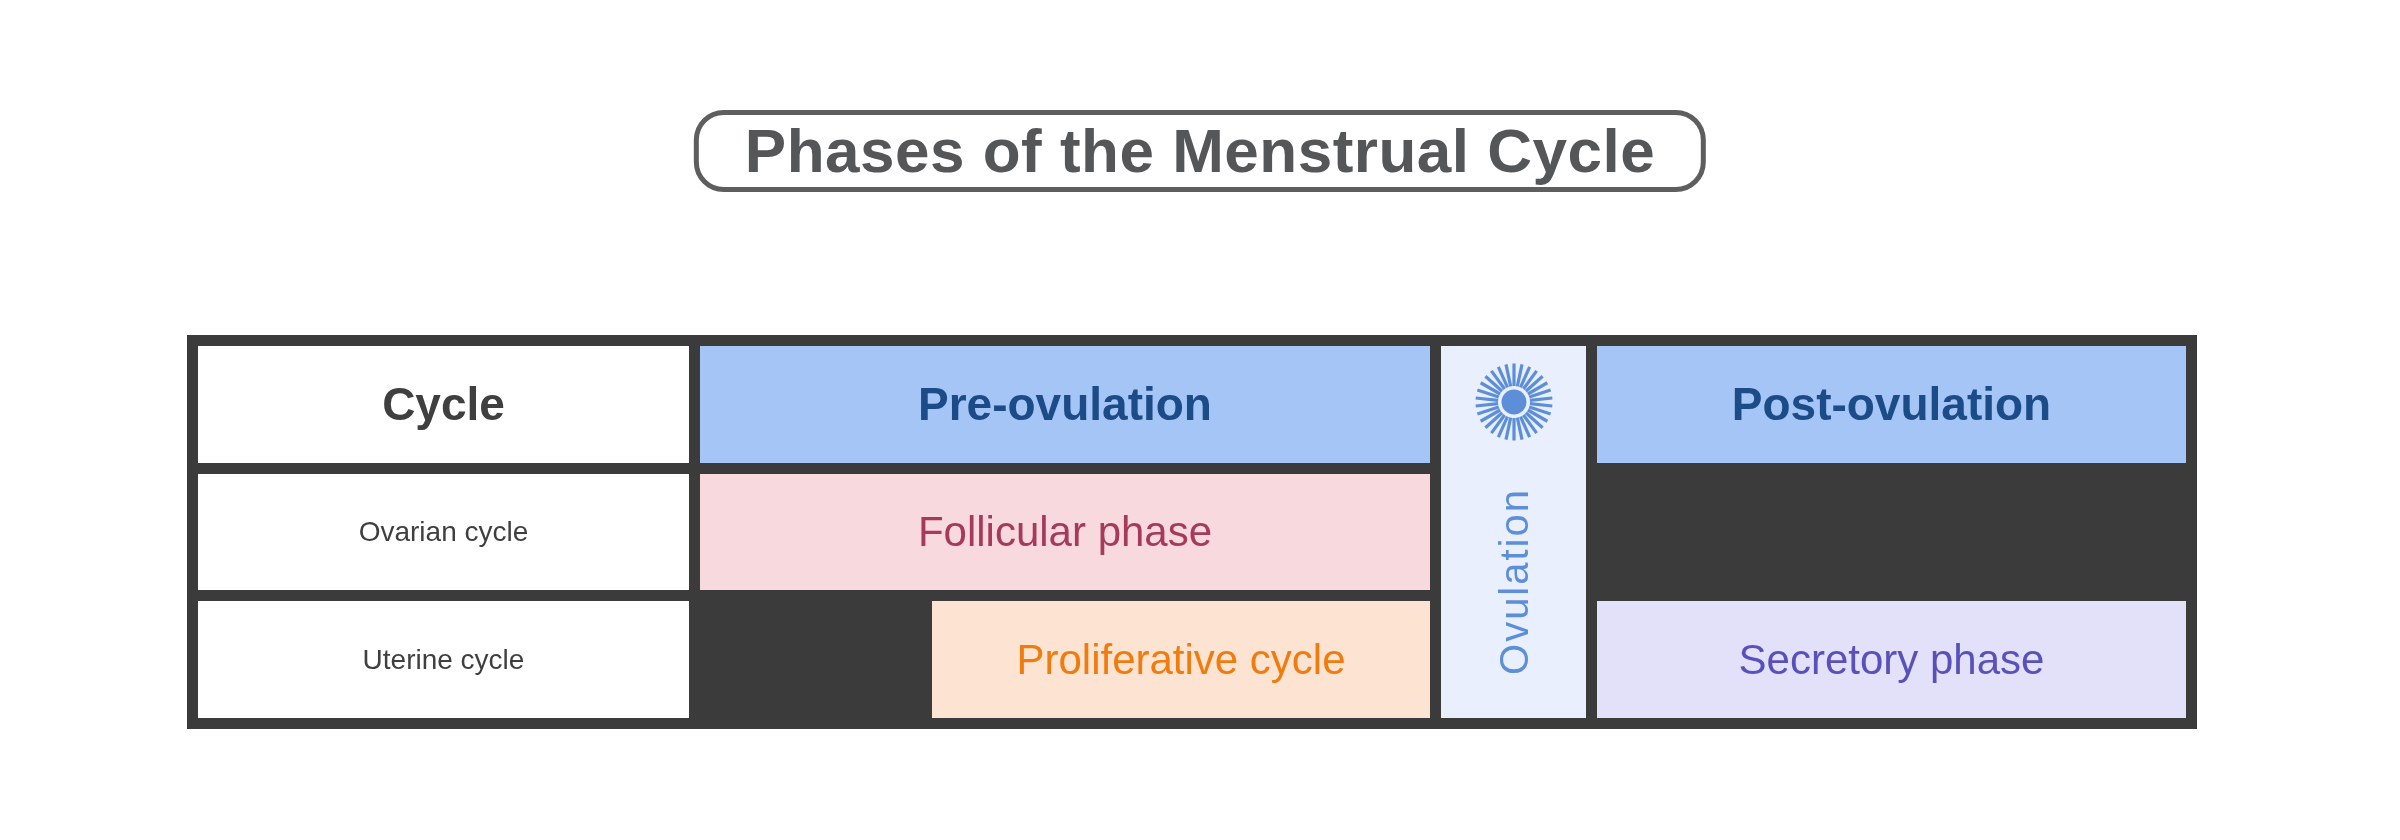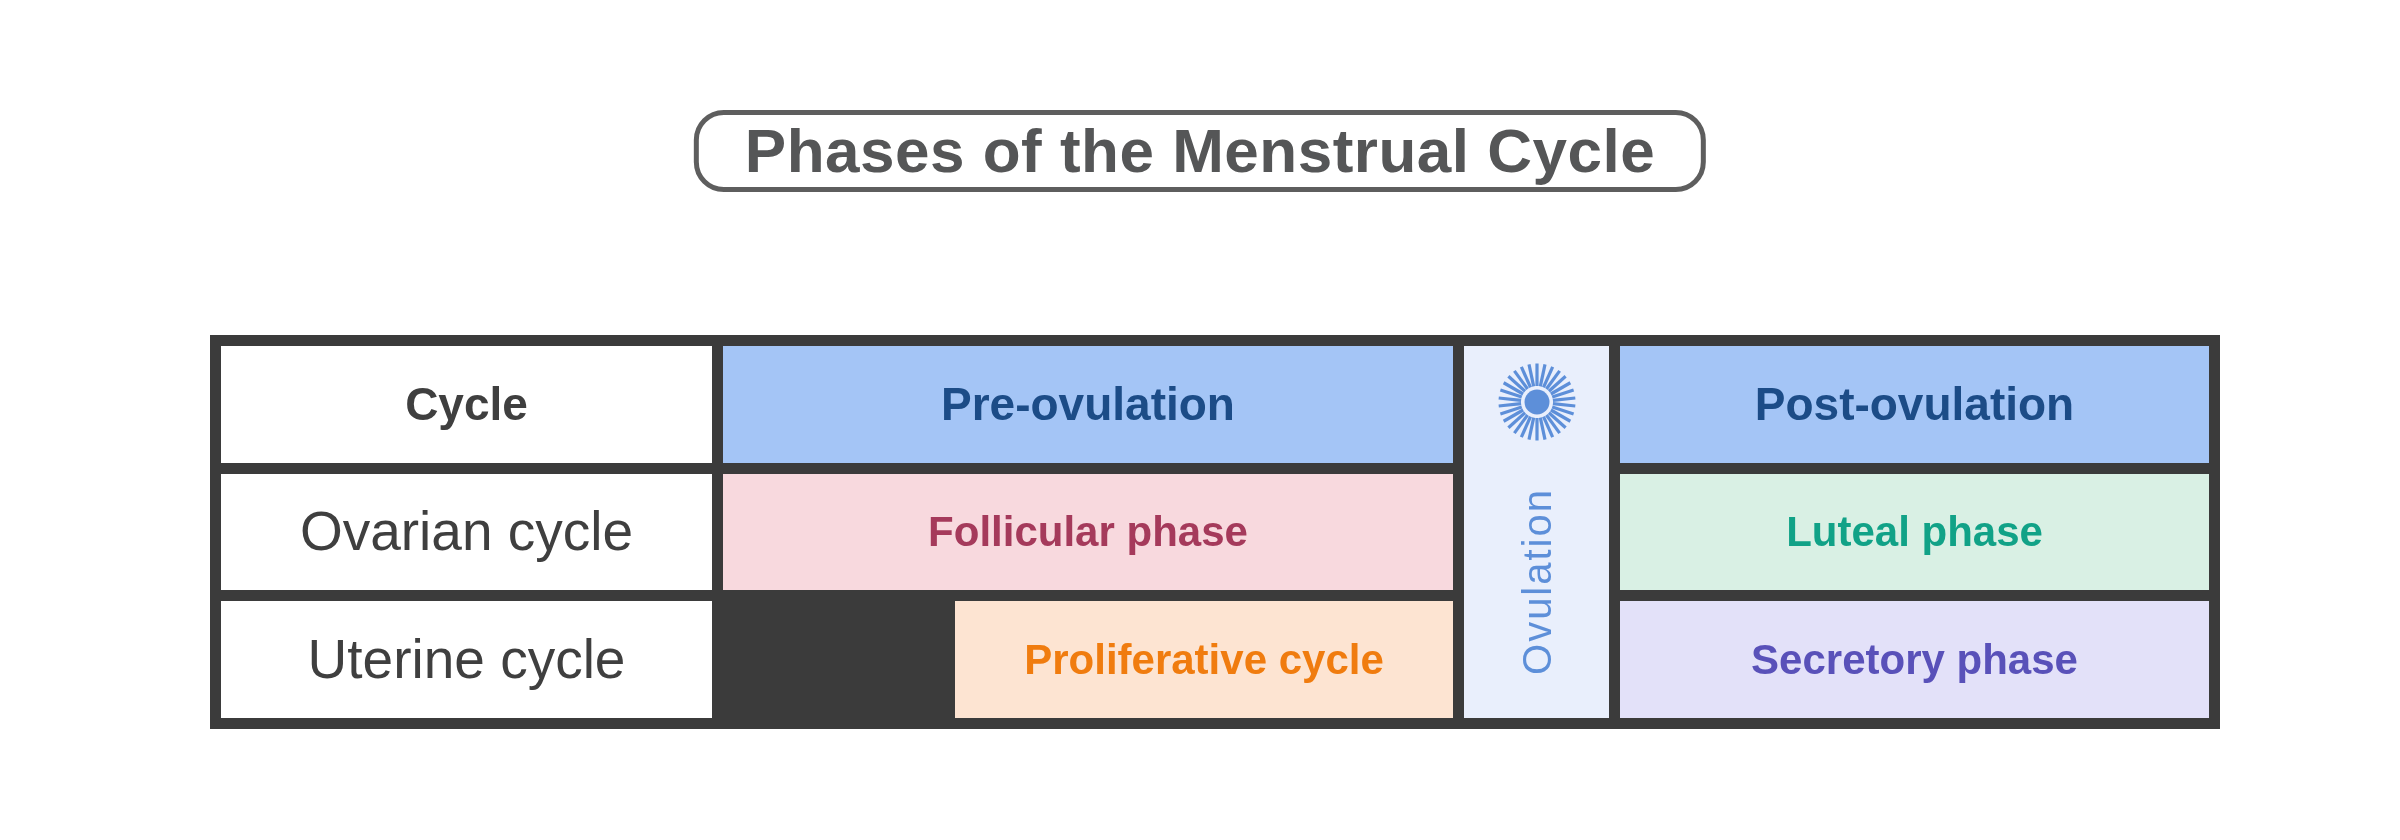--- a/index.html
+++ b/index.html
@@ -33,36 +33,36 @@
     padding:5px 46px;
     background:#ffffff;
     white-space:nowrap;
   }
   .title-box .title-text{
     font-size:62px;font-weight:bold;color:var(--title-text);
     letter-spacing:0.5px;line-height:1;
   }
 
   .cycle-table{
-    position:absolute;left:210px;top:335px;
+    position:absolute;left:187px;top:335px;
     width:2010px;height:394px;
     background:var(--table-border);
     display:grid;
     grid-template-columns:491px 221px 498px 145px 1fr;
     grid-template-rows:repeat(3,1fr);
     gap:11px;padding:11px;
   }
   .cell{
     display:flex;align-items:center;justify-content:center;
     background:#ffffff;text-align:center;line-height:1;
   }
-  .cell.label-cell{font-size:55px;font-weight:400;color:var(--dark-text);}
+  .cell.label-cell{font-size:28px;font-weight:400;color:var(--dark-text);}
   .cell.header-cell{font-size:46px;font-weight:bold;color:var(--dark-text);}
   .cell.blue-header{background:var(--header-blue-bg);color:var(--header-blue-text);}
-  .cell.phase-cell{font-size:42px;font-weight:700;}
+  .cell.phase-cell{font-size:42px;font-weight:400;}
 
   .cell-cycle       {grid-column:1;grid-row:1;}
   .cell-pre         {grid-column:2 / 4;grid-row:1;}
   .cell-ovulation   {grid-column:4;grid-row:1 / 4;background:var(--ovulation-bg);
                      flex-direction:column;justify-content:flex-start;}
   .cell-post        {grid-column:5;grid-row:1;}
   .cell-ovarian     {grid-column:1;grid-row:2;}
   .cell-follicular  {grid-column:2 / 4;grid-row:2;background:var(--follicular-bg);color:var(--follicular-text);}
   .cell-luteal      {grid-column:5;grid-row:2;background:var(--luteal-bg);color:var(--luteal-text);}
   .cell-uterine     {grid-column:1;grid-row:3;}
@@ -131,21 +131,20 @@
       <span class="ovulation-text">Ovulation</span>
     </div>
   </div>
 
   <div class="cell header-cell blue-header cell-post">Post-ovulation</div>
 
   <div class="cell label-cell cell-ovarian">Ovarian cycle</div>
 
   <div class="cell phase-cell cell-follicular">Follicular phase</div>
 
-  <div class="cell phase-cell cell-luteal">Luteal phase</div>
 
   <div class="cell label-cell cell-uterine">Uterine cycle</div>
 
 
   <div class="cell phase-cell cell-proliferative">Proliferative cycle</div>
 
   <div class="cell phase-cell cell-secretory">Secretory phase</div>
 
 </div>
 

